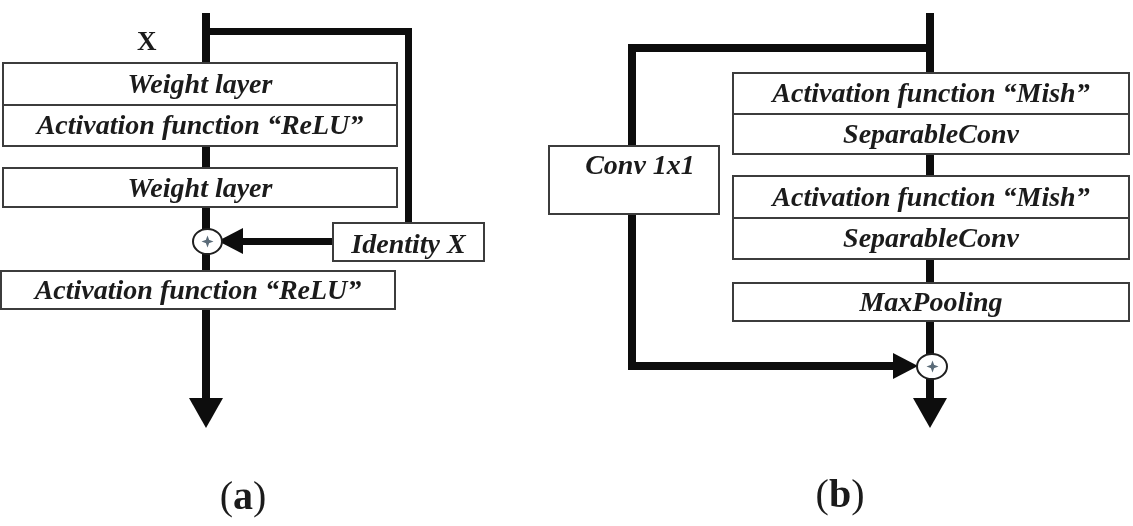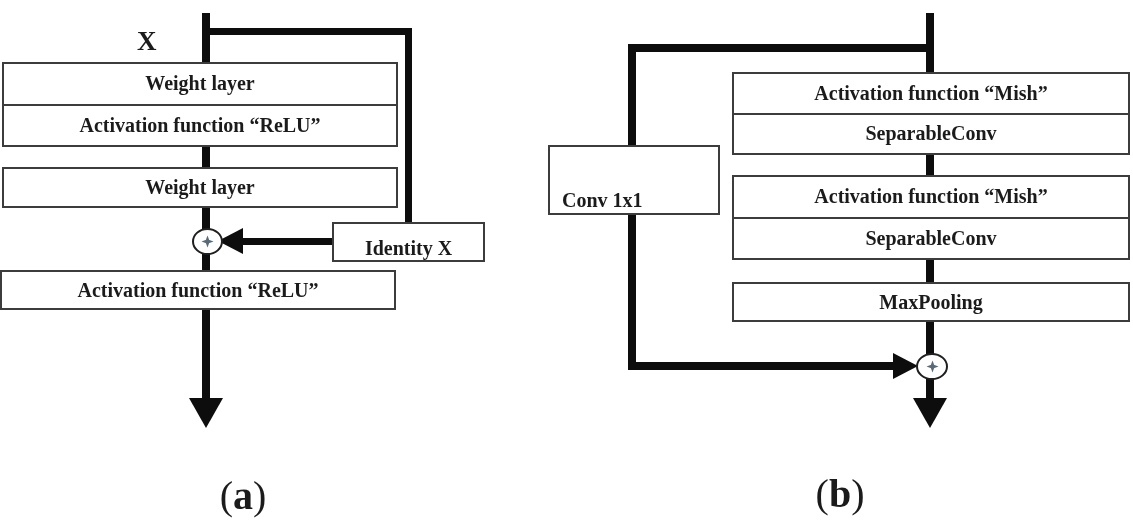--- a/index.html
+++ b/index.html
@@ -6,25 +6,25 @@
   #figure{
     position:relative;width:1133px;height:526px;background:#ffffff;overflow:hidden;
     font-family:"Liberation Serif","DejaVu Serif",serif;color:#1b1b1b;
   }
   .hline,.vline{position:absolute;background:#0d0d0d;z-index:1;}
   .box,.stack{
     position:absolute;background:#ffffff;border:2px solid #3c3c3c;z-index:2;
     box-sizing:border-box;
   }
   .box{display:flex;align-items:center;justify-content:center;}
-  .box-label{font-weight:bold;font-size:20px;white-space:nowrap;}
+  .box-label{font-weight:bold;font-size:28px;white-space:nowrap;font-style:italic;}
   .stack{display:flex;flex-direction:column;}
   .stack .row{flex:1;display:flex;align-items:center;justify-content:center;}
   .stack .row + .row{border-top:2px solid #3c3c3c;}
-  .conv-box{flex-direction:column;align-items:flex-start;justify-content:flex-end;padding-left:12px;}
+  .conv-box{align-items:flex-start;justify-content:center;padding-left:12px;}
   .conv-box .box-label{line-height:1.32;}
   .merge{
     position:absolute;z-index:3;background:#ffffff;border:2.5px solid #1f1f1f;
     border-radius:50%;display:flex;align-items:center;justify-content:center;box-sizing:border-box;
   }
   .merge svg{display:block;}
   .ah-down{position:absolute;z-index:2;width:0;height:0;
     border-left:17px solid transparent;border-right:17px solid transparent;border-top:30px solid #0d0d0d;}
   .ah-left{position:absolute;z-index:2;width:0;height:0;
     border-top:13px solid transparent;border-bottom:13px solid transparent;border-right:25px solid #0d0d0d;}

